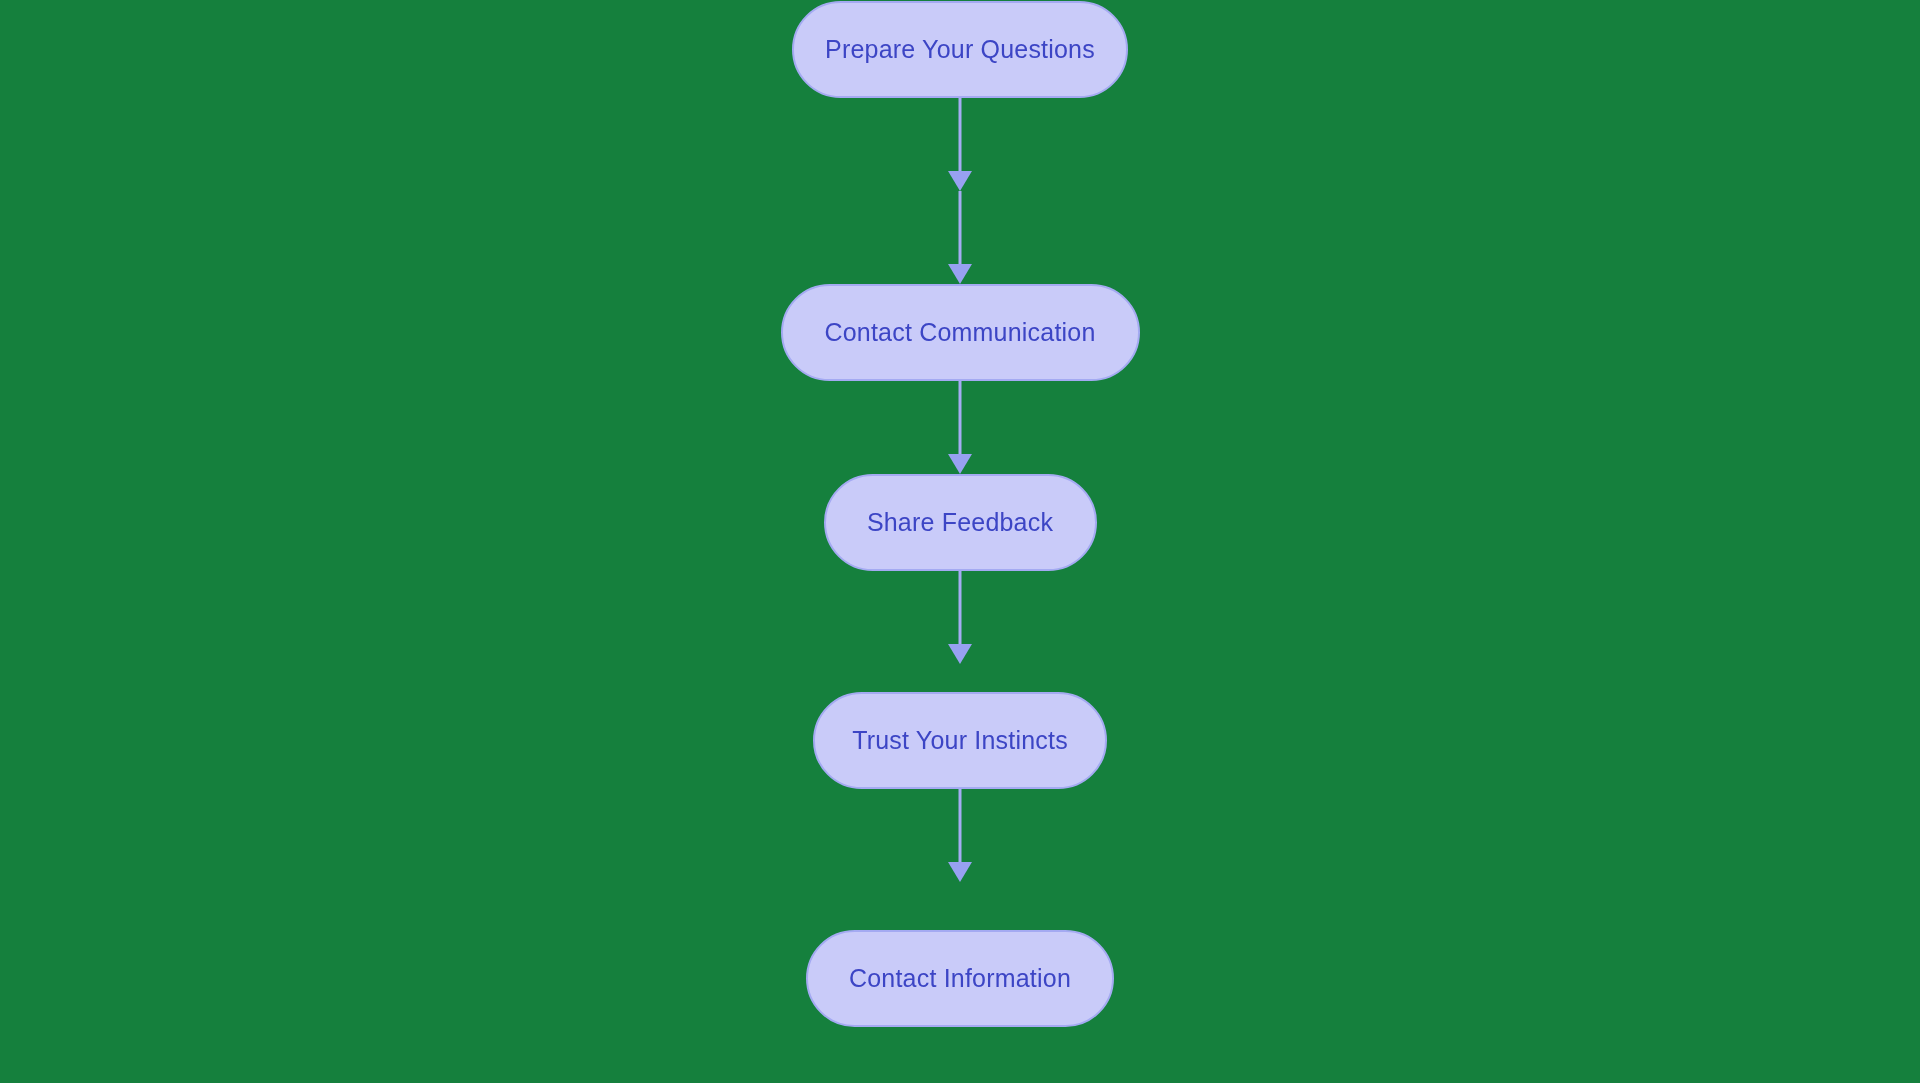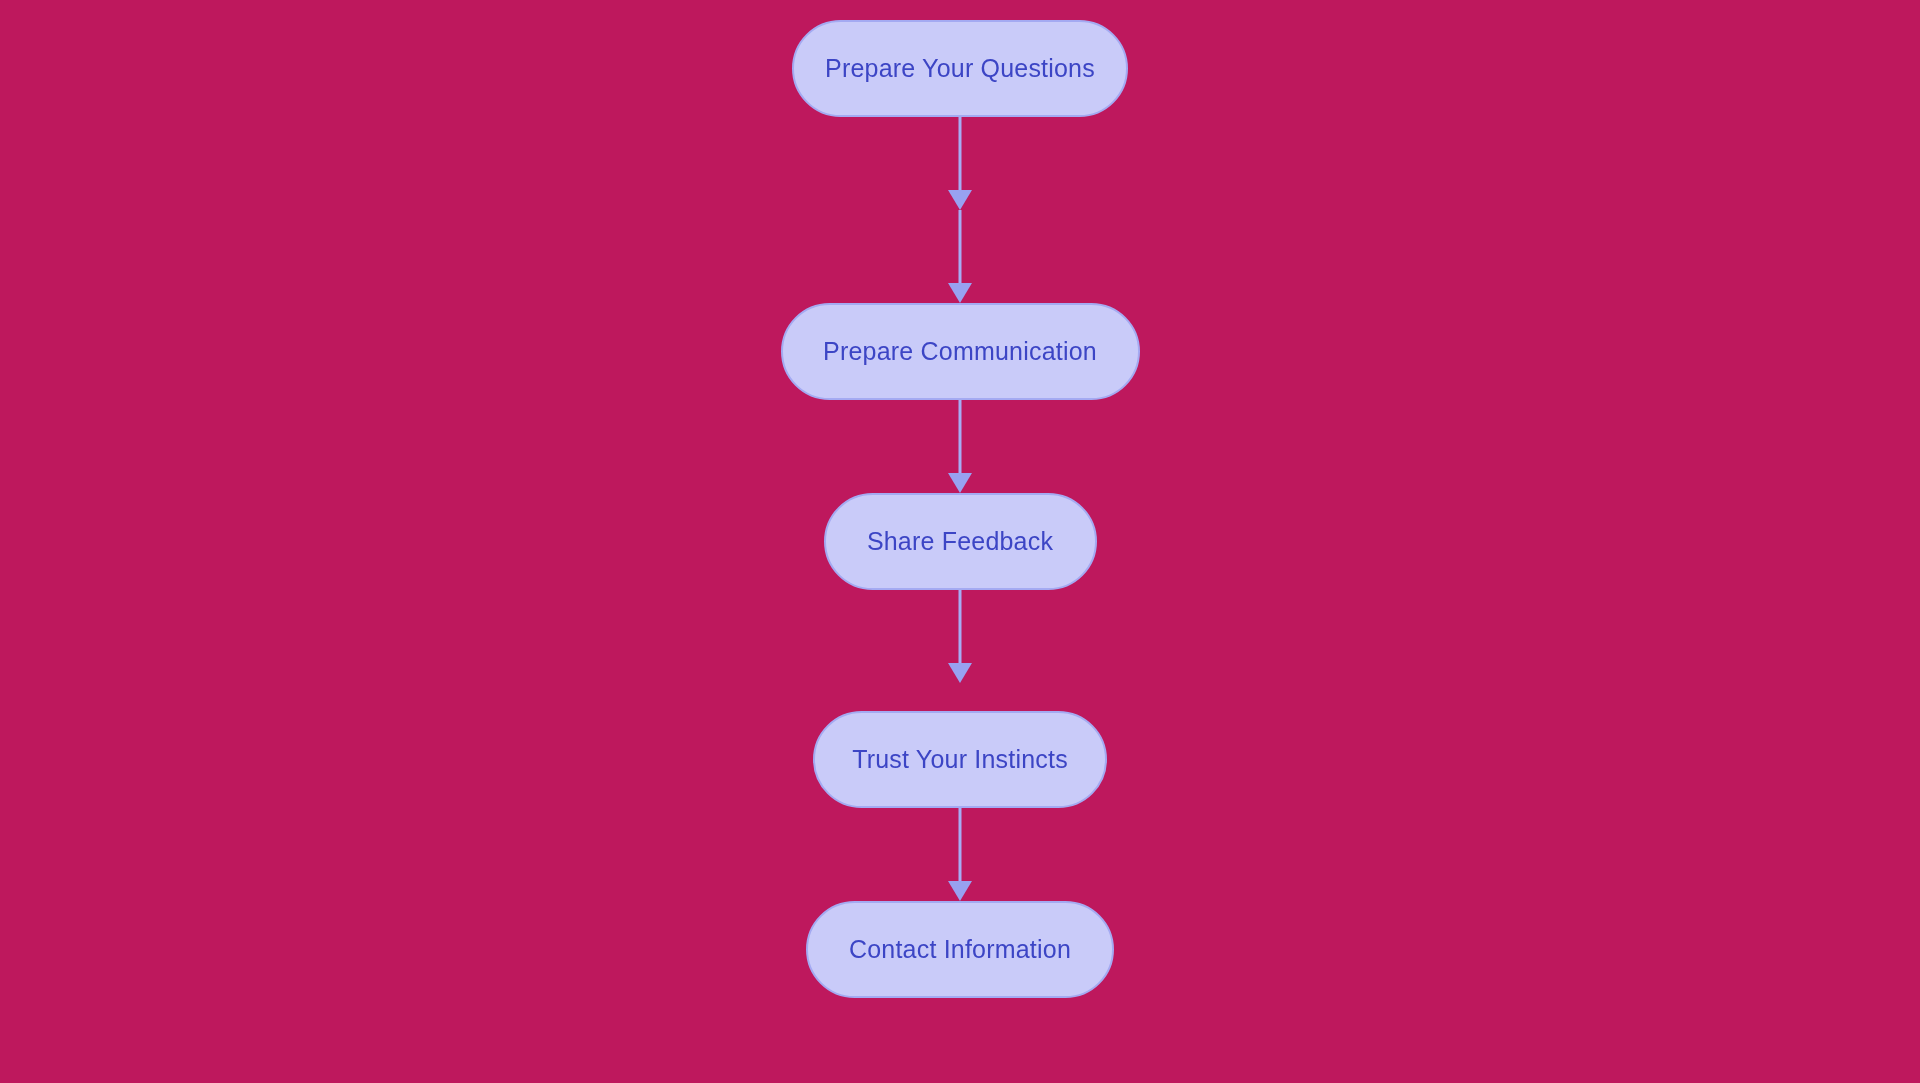--- a/index.html
+++ b/index.html
@@ -5,26 +5,26 @@
   html, body {
     margin: 0;
     padding: 0;
     background: #ffffff;
     font-family: "Liberation Sans", sans-serif;
   }
   .canvas {
     position: relative;
     width: 1920px;
     height: 1083px;
-    background: #be185d;
+    background: #15803d;
     overflow: hidden;
     display: flex;
     flex-direction: column;
     align-items: center;
-    padding-top: 20px;
+    padding-top: 1px;
     box-sizing: border-box;
   }
   .node {
     height: 97px;
     box-sizing: border-box;
     background: #c9cbf9;
     border: 2px solid #a4aaf2;
     border-radius: 48.5px;
     display: flex;
     align-items: center;
@@ -35,21 +35,21 @@
     color: #3c45c5;
     font-size: 25px;
     letter-spacing: 0.2px;
     white-space: nowrap;
   }
   .w1 { width: 336px; }
   .w2 { width: 270px; }
   .w3 { width: 359px; }
   .w4 { width: 273px; }
   .w5 { width: 294px; margin-top: 28px; }
-  .w6 { width: 308px; }
+  .w6 { width: 308px; margin-top: 48px; }
   .connector {
     position: relative;
     width: 26px;
     height: 93px;
     flex: 0 0 auto;
   }
   .connector .line {
     position: absolute;
     left: 50%;
     transform: translateX(-50%);
@@ -84,21 +84,21 @@
     <div class="head"></div>
   </div>
 
 
   <div class="connector">
     <div class="line"></div>
     <div class="head"></div>
   </div>
 
   <div class="node w3">
-    <span>Prepare Communication</span>
+    <span>Contact Communication</span>
   </div>
 
   <div class="connector">
     <div class="line"></div>
     <div class="head"></div>
   </div>
 
   <div class="node w4">
     <span>Share Feedback</span>
   </div>

